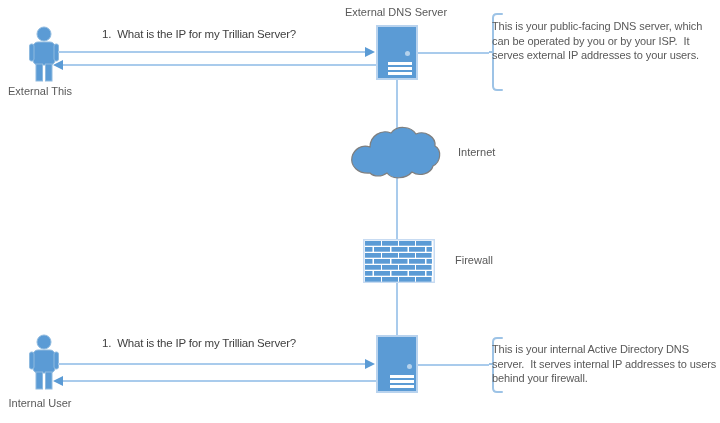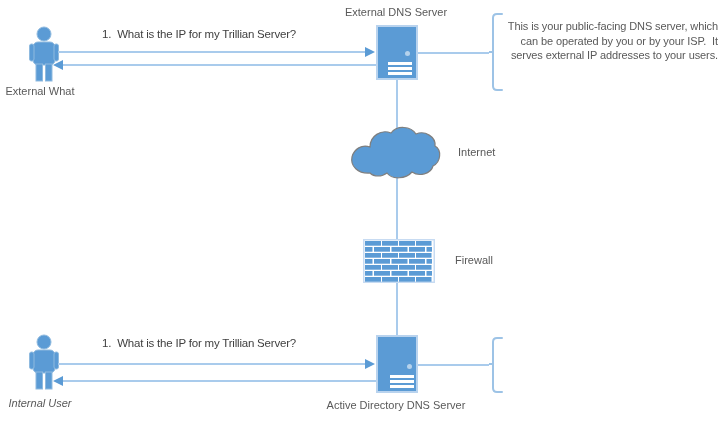--- a/index.html
+++ b/index.html
@@ -1,21 +1,21 @@
 <!DOCTYPE html>
 <html><head>
 <meta charset="utf-8">
 <style>
   html,body{margin:0;padding:0;background:#fff;}
   .canvas{position:relative;width:720px;height:423px;background:#fff;
           font-family:"Liberation Sans",sans-serif;overflow:hidden;}
   .lbl{position:absolute;color:#595959;font-size:11px;white-space:pre;text-align:center;}
   .lbl.c{}
   .msg{position:absolute;color:#3f3f3f;font-size:11.5px;font-weight:400;white-space:pre;letter-spacing:-0.2px;}
-  .callout{position:absolute;color:#595959;font-size:11px;line-height:14.5px;text-align:right;white-space:pre-wrap;letter-spacing:-0.1px;}
+  .callout{position:absolute;color:#595959;font-size:11px;line-height:14.5px;text-align:left;white-space:pre-wrap;letter-spacing:-0.1px;}
   .hline{position:absolute;height:2px;background:#a9cbec;}
   .vline{position:absolute;width:2px;background:#a9cbec;}
   .ah-r{position:absolute;width:0;height:0;border-top:5px solid transparent;border-bottom:5px solid transparent;border-left:10px solid #5b9bd5;}
   .ah-l{position:absolute;width:0;height:0;border-top:5px solid transparent;border-bottom:5px solid transparent;border-right:10px solid #5b9bd5;}
   .server{position:absolute;width:42px;background:#5b9bd5;border:2px solid #b9d3ee;box-sizing:border-box;}
   .server .dot{position:absolute;width:5px;height:5px;border-radius:50%;background:rgba(255,255,255,.55);}
   .server .vents{position:absolute;width:24px;height:13px;
     background:repeating-linear-gradient(to bottom,#fff 0 2.6px,transparent 2.6px 5.2px);}
   svg{position:absolute;display:block;}
 </style>
@@ -29,21 +29,21 @@
   <svg style="left:24px;top:26px;" width="40" height="56" viewBox="0 0 40 56">
     <g fill="#5b9bd5" stroke="#8fbadf" stroke-width="1">
       <circle cx="20" cy="8" r="7"></circle>
       <rect x="9" y="16" width="22" height="23" rx="5"></rect>
       <rect x="5.5" y="18" width="4.5" height="17" rx="2"></rect>
       <rect x="30" y="18" width="4.5" height="17" rx="2"></rect>
       <rect x="12" y="38" width="6.5" height="17"></rect>
       <rect x="21.5" y="38" width="6.5" height="17"></rect>
     </g>
   </svg>
-  <div class="lbl c" style="left:2px;top:85px;width:76px;">External What</div>
+  <div class="lbl c" style="left:2px;top:85px;width:76px;">External This</div>
 
   <div class="hline" style="left:58px;top:51px;width:308px;"></div>
   <div class="ah-r" style="left:365px;top:47px;"></div>
   <div class="hline" style="left:63px;top:64px;width:314px;"></div>
   <div class="ah-l" style="left:53px;top:60px;"></div>
 
   <div class="msg" style="left:102px;top:28px;">1.  What is the IP for my Trillian Server?</div>
 
   <div class="server" style="left:376px;top:25px;height:55px;">
     <span class="dot" style="left:27px;top:24px;"></span>
@@ -92,33 +92,33 @@
   <svg style="left:24px;top:334px;" width="40" height="56" viewBox="0 0 40 56">
     <g fill="#5b9bd5" stroke="#8fbadf" stroke-width="1">
       <circle cx="20" cy="8" r="7"></circle>
       <rect x="9" y="16" width="22" height="23" rx="5"></rect>
       <rect x="5.5" y="18" width="4.5" height="17" rx="2"></rect>
       <rect x="30" y="18" width="4.5" height="17" rx="2"></rect>
       <rect x="12" y="38" width="6.5" height="17"></rect>
       <rect x="21.5" y="38" width="6.5" height="17"></rect>
     </g>
   </svg>
-  <div class="lbl c" style="left:2px;top:397px;width:76px;font-style:italic;">Internal User</div>
+  <div class="lbl c" style="left:2px;top:397px;width:76px;">Internal User</div>
 
   <div class="hline" style="left:58px;top:363px;width:308px;"></div>
   <div class="ah-r" style="left:365px;top:359px;"></div>
   <div class="hline" style="left:63px;top:380px;width:314px;"></div>
   <div class="ah-l" style="left:53px;top:376px;"></div>
 
   <div class="msg" style="left:102px;top:337px;">1.  What is the IP for my Trillian Server?</div>
 
   <div class="server" style="left:376px;top:335px;height:58px;">
     <span class="dot" style="left:29px;top:27px;"></span>
     <span class="vents" style="left:12px;top:38px;"></span>
   </div>
-  <div class="lbl c" style="left:316px;top:399px;width:160px;">Active Directory DNS Server</div>
 
   <div class="hline" style="left:418px;top:364px;width:71px;"></div>
   <svg style="left:489px;top:337px;" width="14" height="56" viewBox="0 0 14 56">
     <path d="M13 1 H8 Q4 1 4 5 V27 H0 M4 27 V51 Q4 55 8 55 H13" fill="none" stroke="#9dc3e6" stroke-width="2" stroke-linecap="round"></path>
   </svg>
+  <div class="callout" style="left:492px;top:342px;width:226px;">This is your internal Active Directory DNS server.  It serves internal IP addresses to users behind your firewall.</div>
 
 </div>
 
 </body></html>

